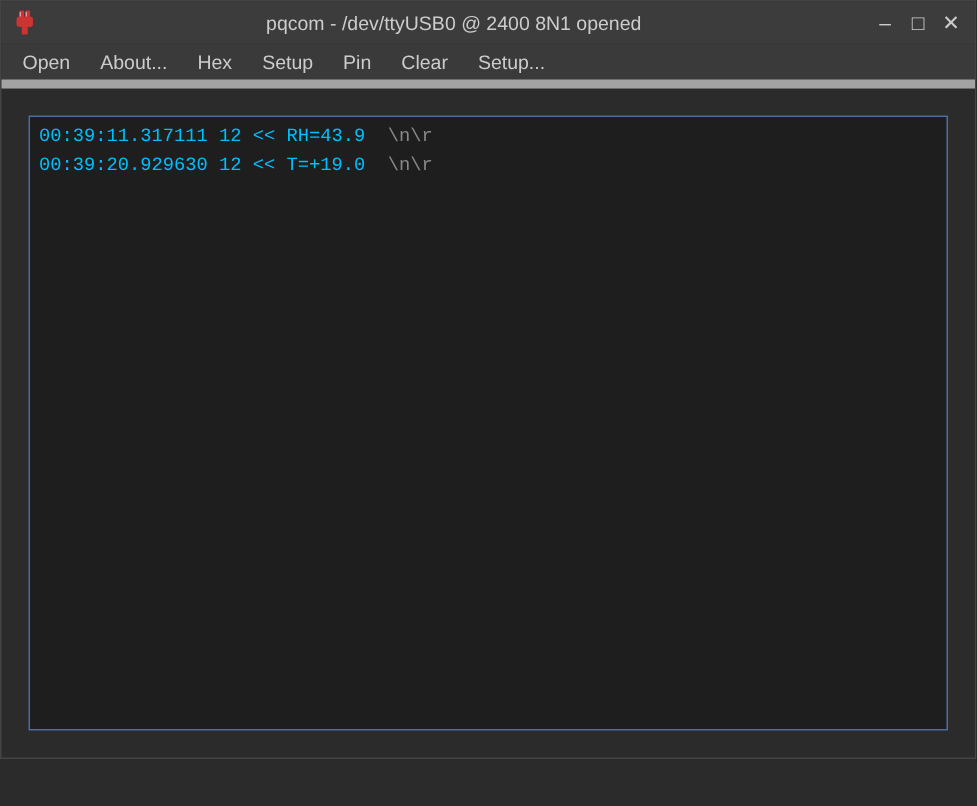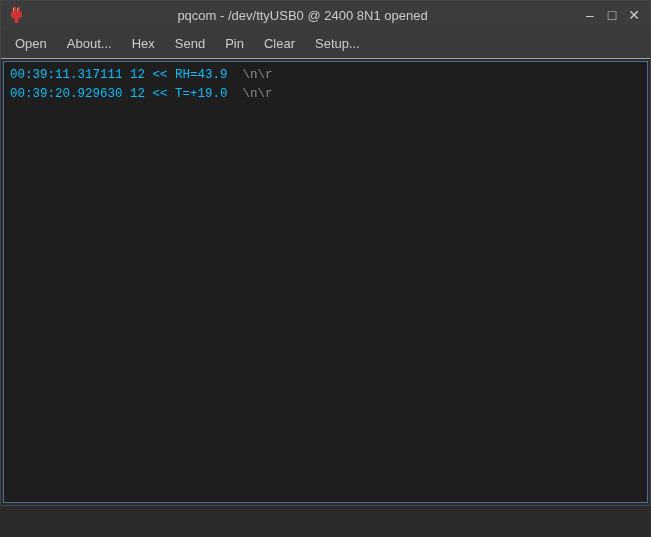--- a/index.html
+++ b/index.html
@@ -82,38 +82,38 @@
       border-radius: 2px;
     }
 
     .menu-bar {
       display: flex;
       align-items: center;
       background: #3a3a3a;
       height: 30px;
       padding: 0 4px;
       flex-shrink: 0;
-      border-bottom: 1px solid #a3a3a3;
+      border-bottom: 6px solid #a3a3a3;
     }
 
     .menu-item {
       color: #cccccc;
       font-family: Arial, sans-serif;
       font-size: 13px;
       padding: 4px 10px;
       cursor: pointer;
       border-radius: 3px;
       white-space: nowrap;
     }
 
     .terminal-area {
       flex: 1;
       background: #1e1e1e;
       border: 1px solid #4a6fa5;
-      margin: 2px;
+      margin: 18px;
       overflow-y: auto;
       padding: 4px 6px;
     }
 
     .terminal-line {
       color: #00bfff;
       font-family: 'Courier New', Courier, monospace;
       font-size: 12.5px;
       line-height: 1.5;
       white-space: pre;
@@ -147,21 +147,21 @@
       <button class="title-btn">–</button>
       <button class="title-btn">□</button>
       <button class="title-btn close">✕</button>
     </div>
   </div>
 
   <div class="menu-bar">
     <div class="menu-item">Open</div>
     <div class="menu-item">About...</div>
     <div class="menu-item">Hex</div>
-    <div class="menu-item">Send</div>
+    <div class="menu-item">Setup</div>
     <div class="menu-item">Pin</div>
     <div class="menu-item">Clear</div>
     <div class="menu-item">Setup...</div>
   </div>
 
   <div class="terminal-area" id="terminal-area">
   <div class="terminal-line"><span>00:39:11.317111 12 &lt;&lt; RH=43.9  </span><span class="escape">\n\r</span></div>
       <div class="terminal-line"><span>00:39:20.929630 12 &lt;&lt; T=+19.0  </span><span class="escape">\n\r</span></div>
     </div>
 </div>

